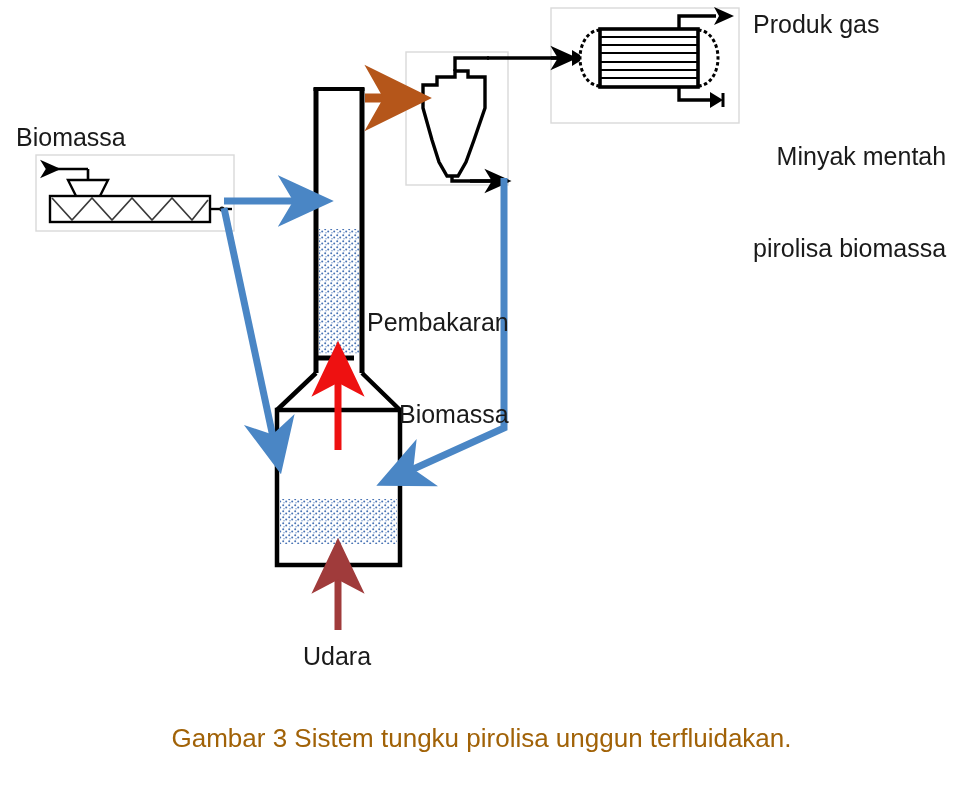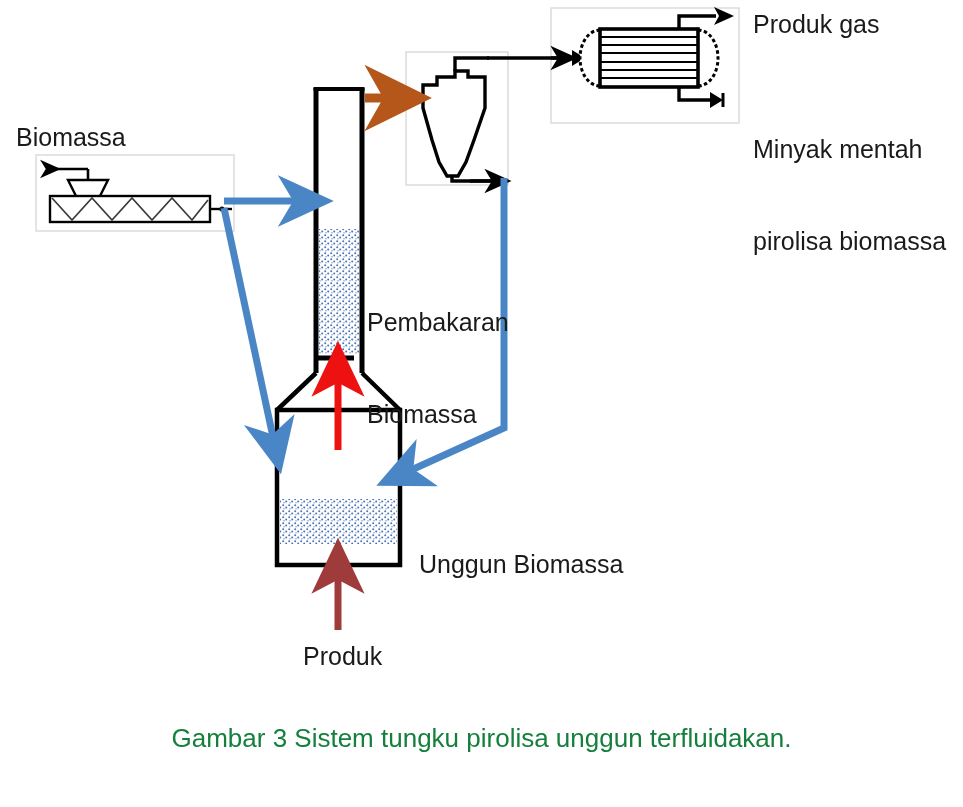--- a/index.html
+++ b/index.html
@@ -24,34 +24,35 @@
     top: 0;
     width: 963px;
     height: 807px;
   }
   .lbl {
     position: absolute;
     font-family: "Liberation Sans", sans-serif;
     color: #1a1a1a;
     white-space: pre;
     line-height: 1.22;
+    text-align: right;
   }
   .lbl-biomassa {
     left: 16px;
     top: 122px;
     font-size: 25px;
   }
   .lbl-produk-gas {
     left: 753px;
     top: 9px;
     font-size: 25px;
   }
   .lbl-minyak {
     left: 753px;
-    top: 73px;
+    top: 80px;
     font-size: 25px;
   }
   .lbl-fluidisasi {
     left: 367px;
     top: 246px;
     font-size: 25px;
   }
   .lbl-unggun {
     left: 419px;
     top: 488px;
@@ -62,21 +63,21 @@
     top: 641px;
     font-size: 25px;
   }
   .caption {
     position: absolute;
     left: 0;
     top: 723px;
     width: 963px;
     text-align: center;
     font-size: 26px;
-    color: #15803d;
+    color: #a16207;
     font-family: "Liberation Sans", sans-serif;
   }
 </style>
 </head>
 <body>
 
 <div id="canvas">
 
   <svg class="diagram-svg" viewBox="0 0 963 807">
     <defs>
@@ -234,20 +235,19 @@
     <div>Minyak mentah</div>
     <div>pirolisa biomassa</div>
   </div>
 
   <div class="lbl lbl-fluidisasi">
     <div>Pembakaran</div>
     <div>Biomassa</div>
   </div>
 
   <div class="lbl lbl-unggun">
-    <div>Unggun Biomassa</div>
   </div>
 
-  <div class="lbl lbl-udara">Produk</div>
+  <div class="lbl lbl-udara">Udara</div>
 
   <div class="caption">Gambar 3 Sistem tungku pirolisa unggun terfluidakan.</div>
 
 </div>
 
 </body></html>

